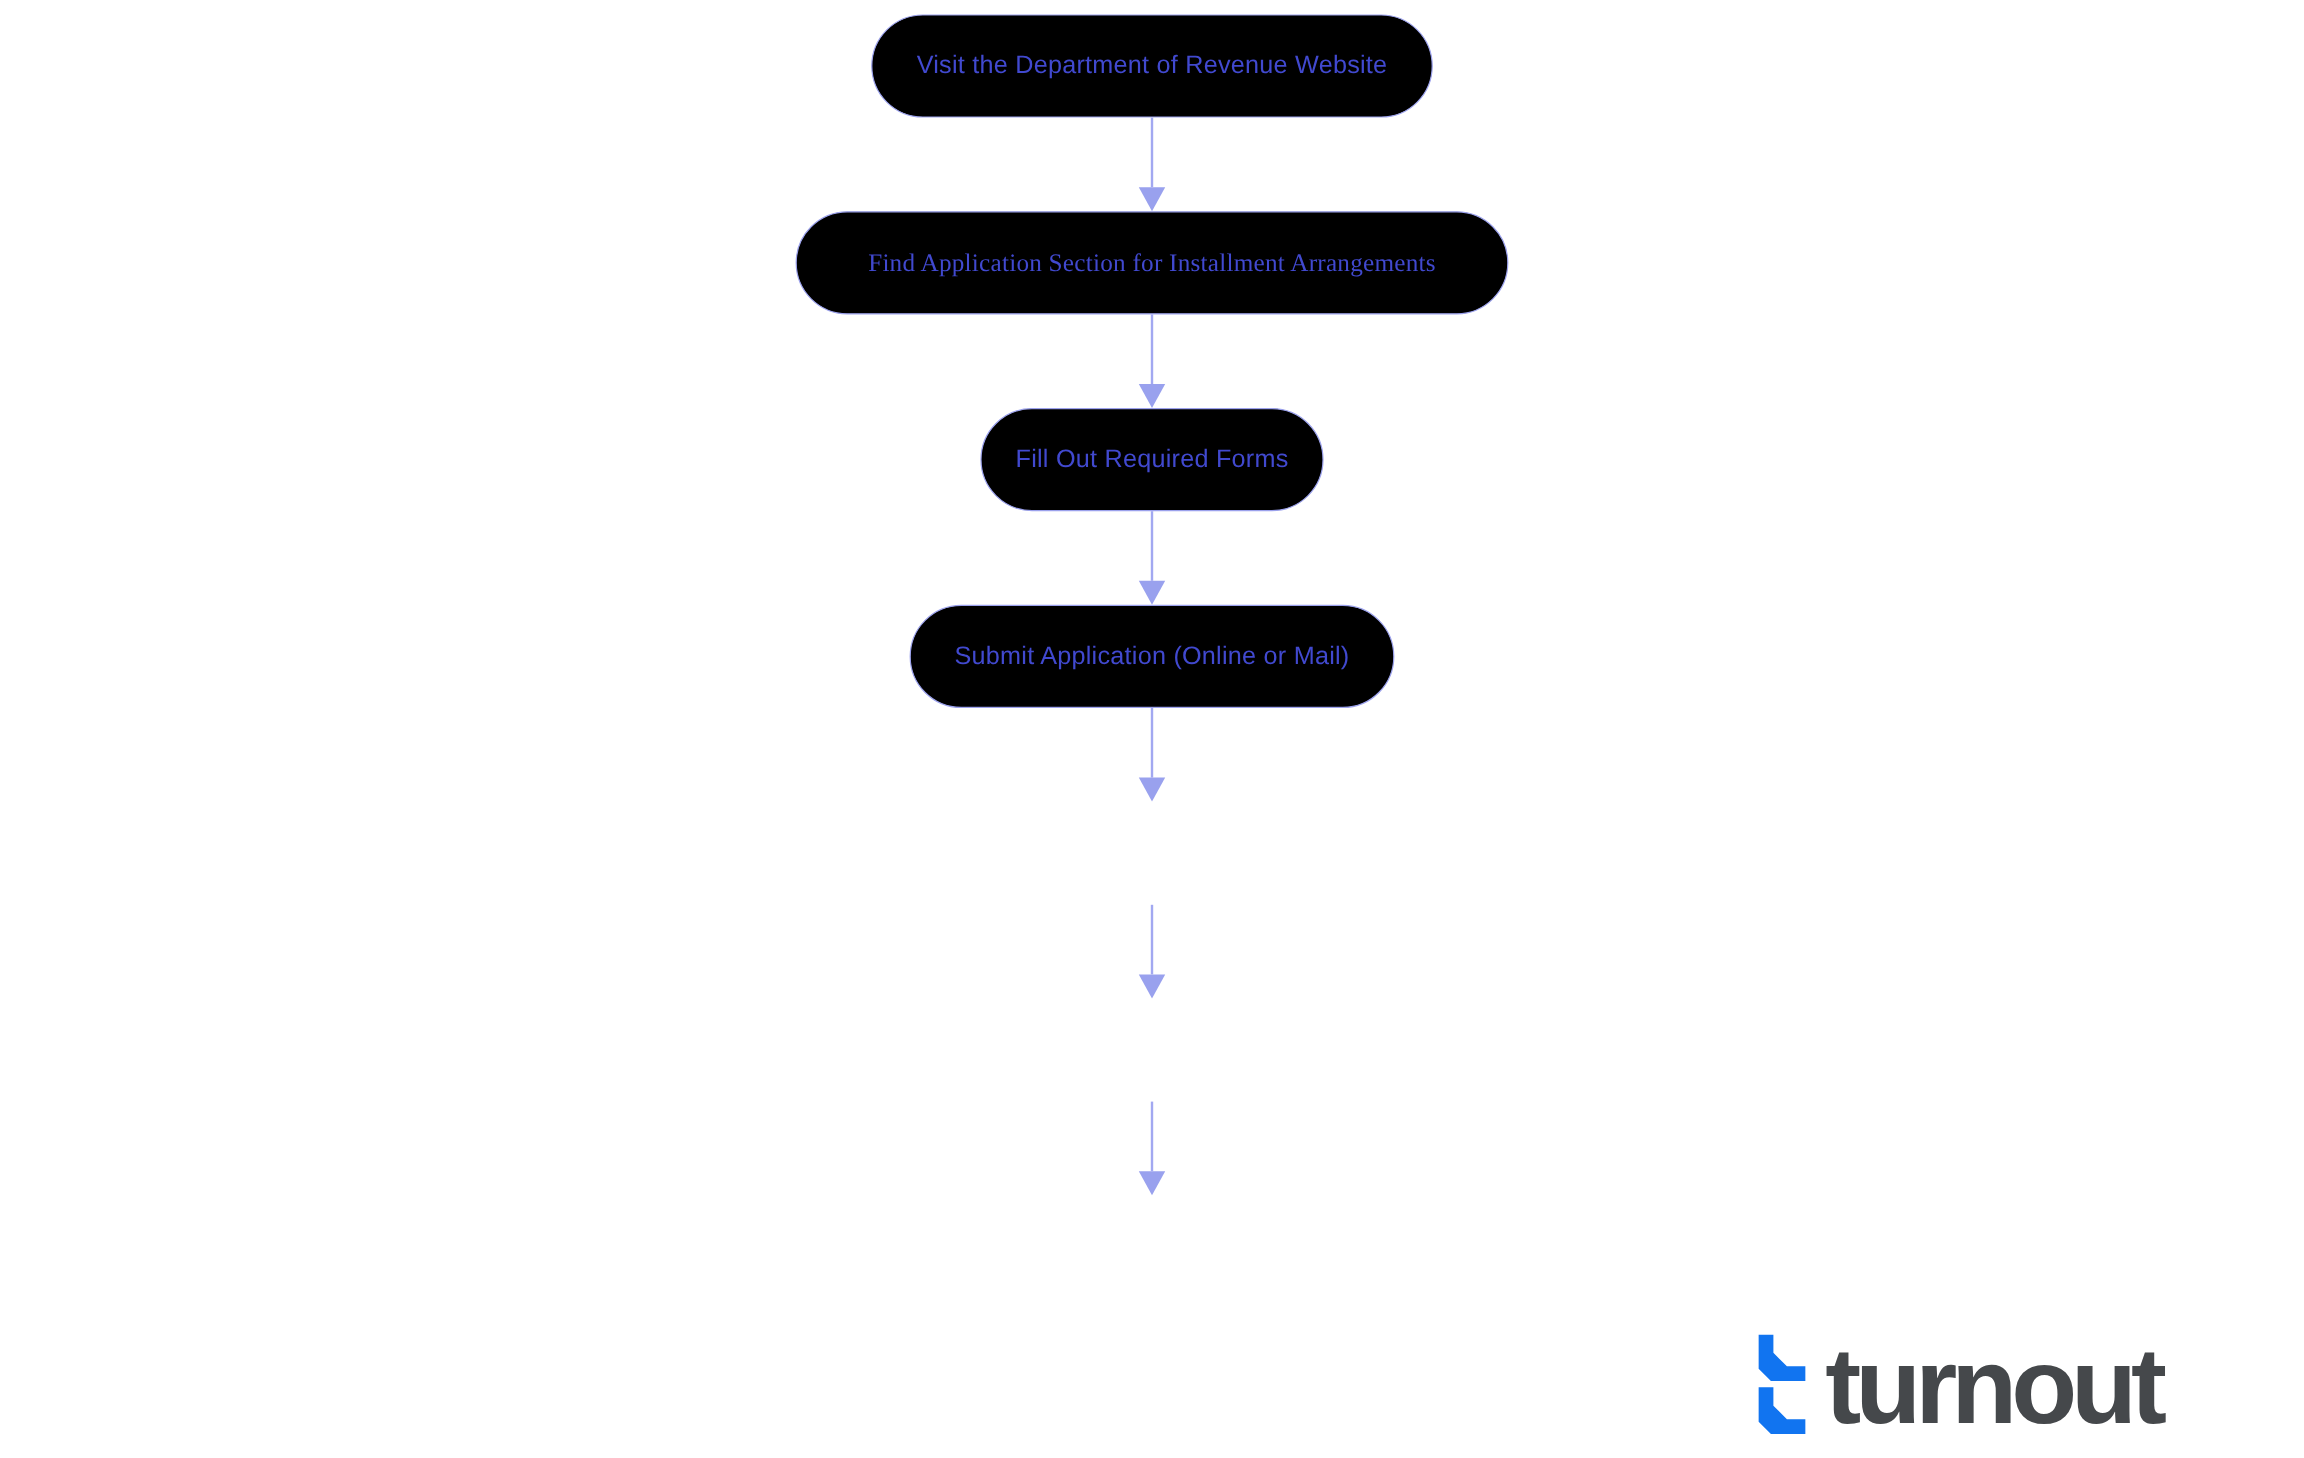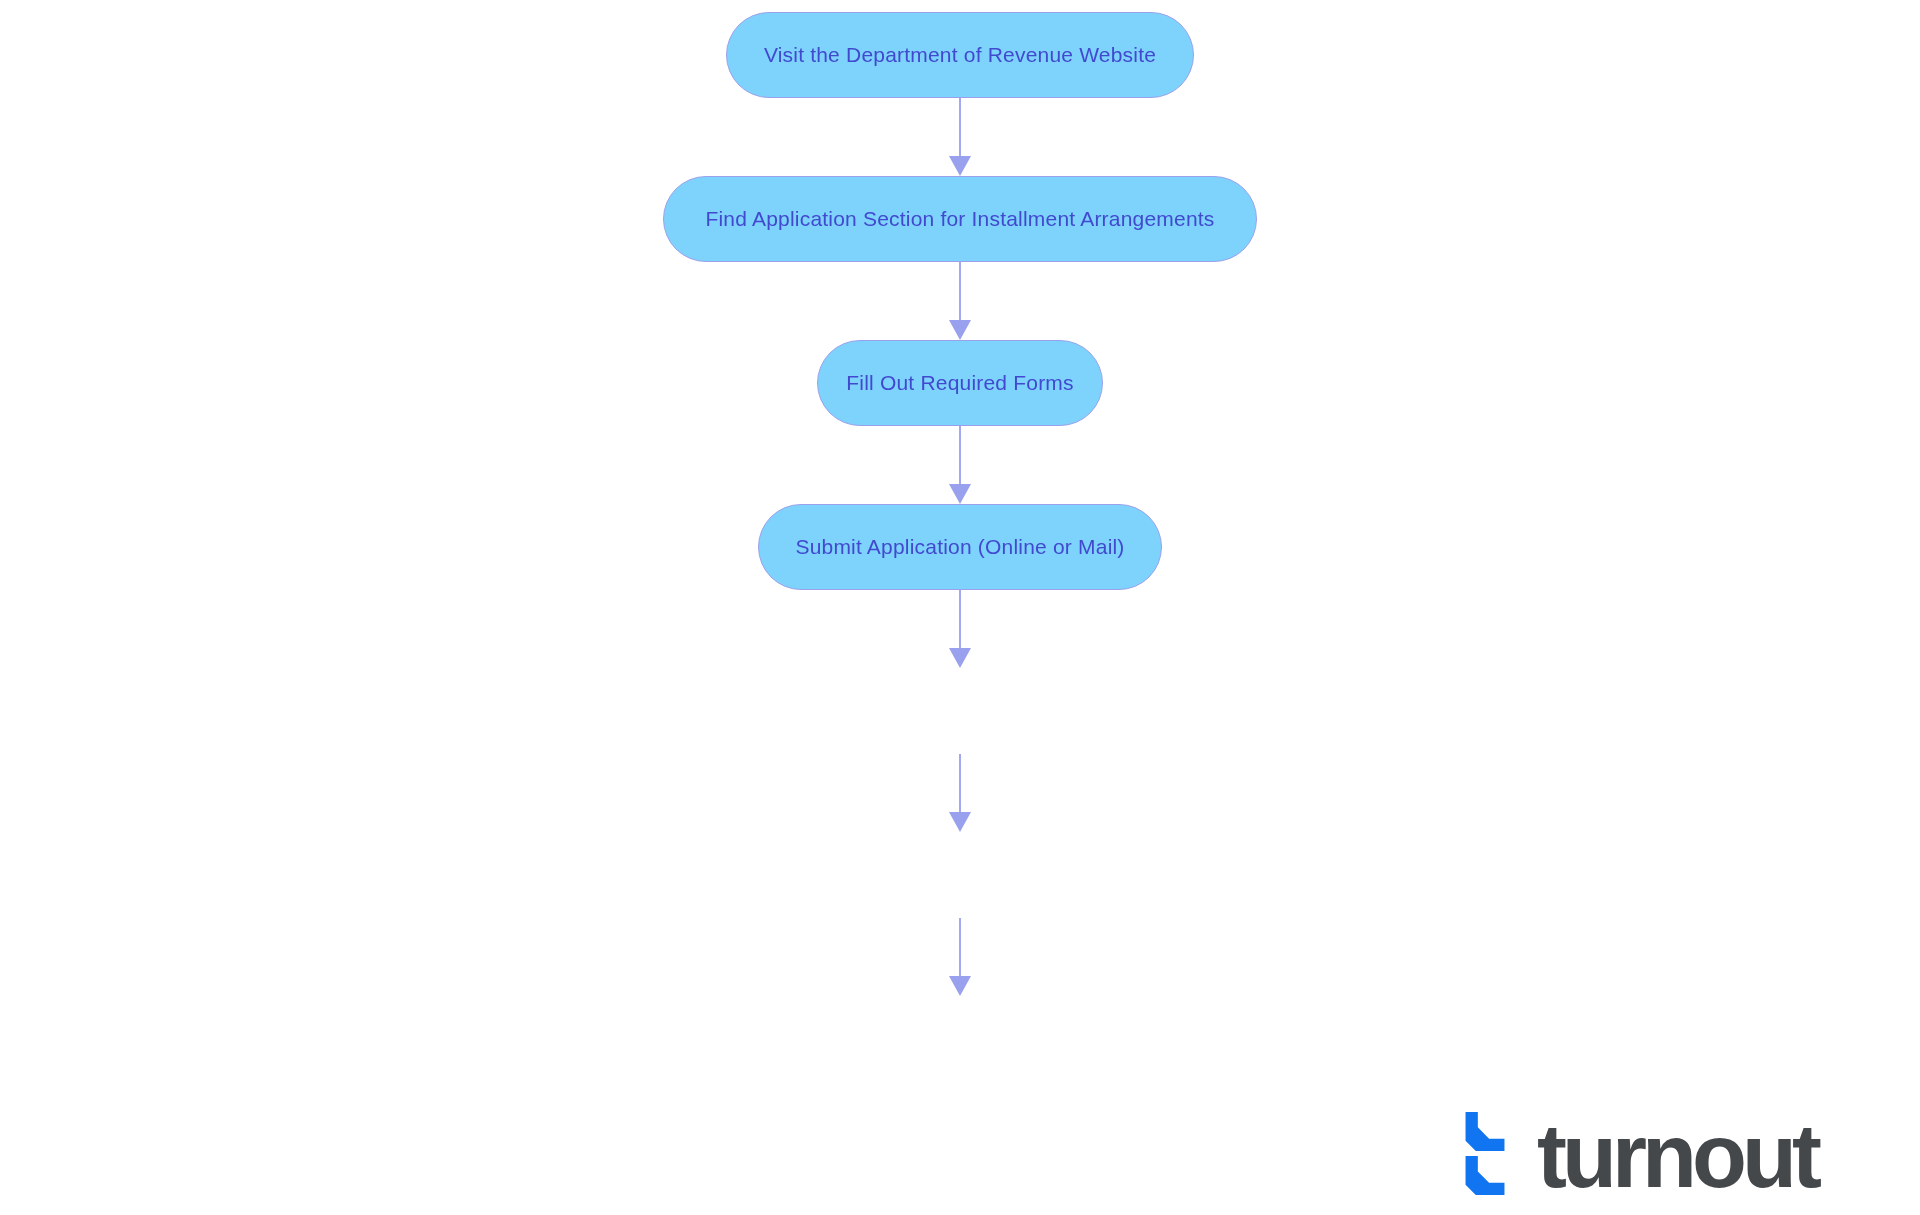--- a/index.html
+++ b/index.html
@@ -13,33 +13,33 @@
     width: 1920px;
     height: 1215px;
     background: #ffffff;
     overflow: hidden;
   }
   
   .node {
     position: absolute;
     height: 86px;
     border-radius: 43px;
-    background: #7dd3fc;
+    background: #000000;
     border: 1.5px solid #9ba1ec;
     box-sizing: border-box;
     display: flex;
     align-items: center;
     justify-content: center;
     text-align: center;
     color: #4149cf;
     font-size: 21px;
     letter-spacing: 0.2px;
   }
   .n0 { left: 726px; top: 12px;  width: 468px; }
-  .n1 { left: 663px; top: 176px; width: 594px; }
+  .n1 { left: 663px; top: 176px; width: 594px; font-family: Liberation Serif, serif; }
   .n2 { left: 817px; top: 340px; width: 286px; justify-content: center; }
   .n3 { left: 758px; top: 504px; width: 404px; }
   .n4 { left: 742px; top: 668px; width: 436px; }
   .n5 { left: 797px; top: 832px; width: 326px; }
   .n6 { left: 734px; top: 996px; width: 453px; }
   
   .arrow {
     position: absolute;
     left: 948px;
     width: 24px;
@@ -79,21 +79,21 @@
     height: 84px;
     display: block;
   }
   .logo-text {
     color: #45484b;
     font-family: "Liberation Sans", sans-serif;
     font-size: 90px;
     font-weight: bold;
     letter-spacing: -5px;
     line-height: 0.88;
-    margin-left: 32px;
+    margin-left: 16px;
   }
 </style>
 </head>
 <body>
 
 <div class="canvas">
 
   <div class="node n0">
     <span>Visit the Department of Revenue Website</span>
   </div>

